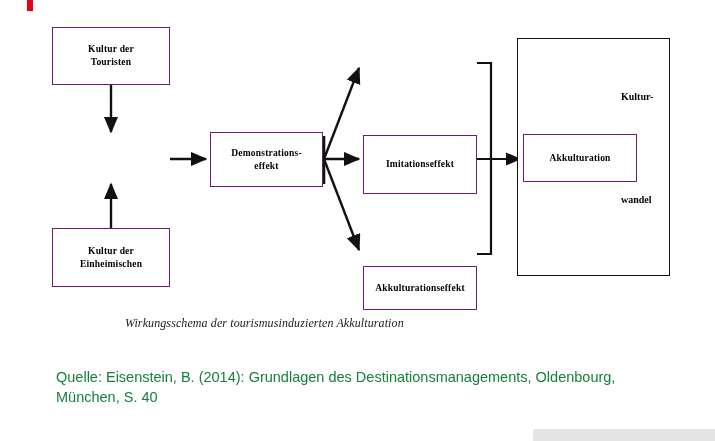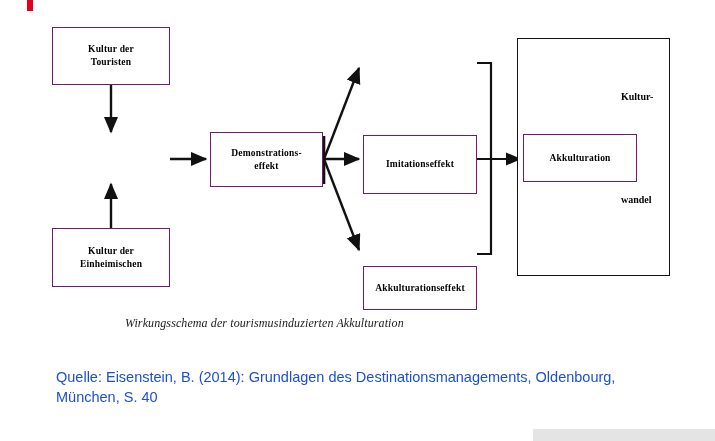--- a/index.html
+++ b/index.html
@@ -121,21 +121,21 @@
 
   
   #source-note {
     position: absolute;
     left: 56px;
     top: 367px;
     width: 625px;
     font-family: "Liberation Sans", sans-serif;
     font-size: 14.5px;
     line-height: 1.38;
-    color: #1d4ed8;
+    color: #15803d;
   }
 </style>
 </head>
 <body>
 
 <div id="slide-accent-marker"></div>
 
 <div id="diagram">
 
   <svg id="diagram-svg" width="715" height="300" viewBox="0 0 715 300" xmlns="http://www.w3.org/2000/svg">

